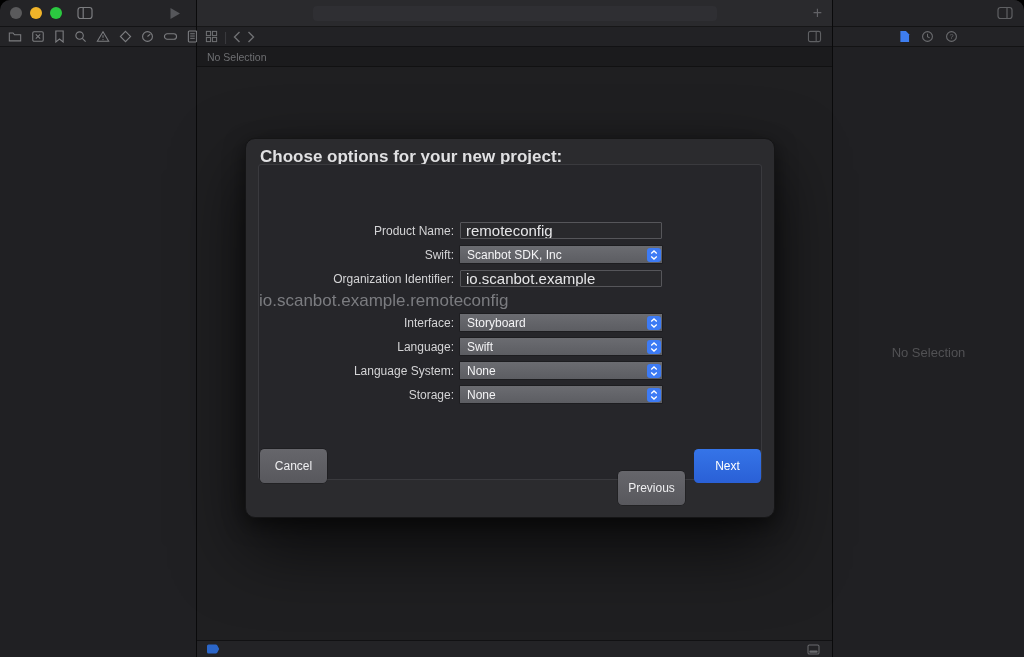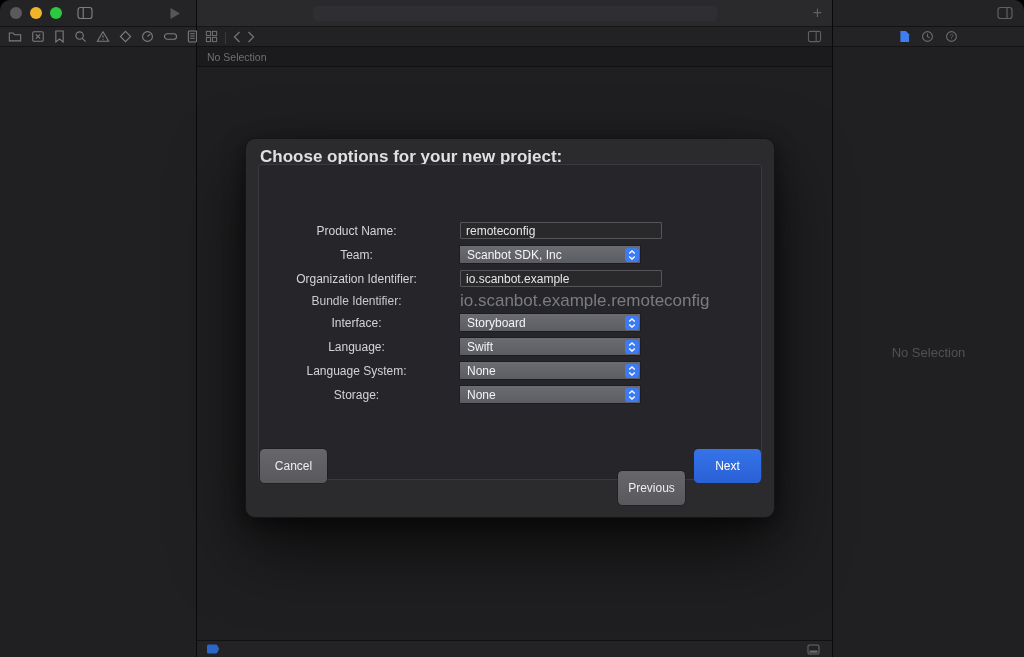--- a/index.html
+++ b/index.html
@@ -53,26 +53,26 @@
   
   .dialog{position:absolute;left:245px;top:138px;width:530px;height:380px;background:#2b2b2e;
       border-radius:10px;border:1px solid #151516;box-sizing:border-box;
       box-shadow:0 30px 70px rgba(0,0,0,.65),0 6px 20px rgba(0,0,0,.5);}
   .dialog-title{position:absolute;left:14px;top:8px;font-size:17px;font-weight:700;color:#e0e0e2;}
   .dialog-panel{position:absolute;left:12px;right:12px;top:25px;height:316px;background:#26262a;
       border:1px solid #3a3a3e;border-radius:3px;box-sizing:border-box;overflow:hidden;}
   .form{margin-top:57px;}
   .frow{display:flex;align-items:center;height:17px;margin-bottom:7px;}
   .frow.short{height:14px;margin-bottom:6px;}
-  .lbl{width:195px;flex:none;text-align:center;padding-right:6px;font-size:12px;color:#d4d4d6;}
+  .lbl{width:195px;flex:none;text-align:right;padding-right:6px;font-size:12px;color:#d4d4d6;}
   .lbl.dim{color:#c9c9cc;}
   .tfield{width:202px;height:17px;box-sizing:border-box;background:#29292c;border:1px solid #56565a;
-      border-radius:1px;color:#e6e6e8;font-size:12px;padding:0 5px;outline:none;
+      border-radius:1px;color:#e6e6e8;font-size:15px;padding:0 5px;outline:none;
       font-family:"Liberation Sans",sans-serif;}
-  .popup{width:180px;height:17px;box-sizing:border-box;position:relative;border-radius:0;
+  .popup{width:202px;height:17px;box-sizing:border-box;position:relative;border-radius:0;
       background:linear-gradient(#6b6c71,#5c5d62);display:flex;align-items:center;padding-left:7px;
       color:#f4f4f6;font-size:12px;box-shadow:0 0 0 0.5px rgba(0,0,0,.45);}
   .stepper{position:absolute;right:1.5px;top:1.5px;width:14px;height:14px;border-radius:3px;
       background:#3d7bf5;display:flex;align-items:center;justify-content:center;}
   .staticval{font-size:17px;color:#7b7c80;}
   .cbxrow{display:flex;align-items:center;height:14px;margin-left:201px;margin-top:1px;gap:6px;}
   .cbx{width:12px;height:12px;border-radius:3px;background:#3a3b3f;border:1px solid #2c2c2f;box-sizing:border-box;}
   .cbxlabel{font-size:12px;color:#77787b;}
   .btnrow{position:absolute;left:14px;right:13px;bottom:12px;display:flex;align-items:center;}
   .btn{height:17px;min-width:67px;box-sizing:border-box;border-radius:4.5px;display:flex;
@@ -253,37 +253,36 @@
 
   <div class="dialog">
     <div class="dialog-title">Choose options for your new project:</div>
     <div class="dialog-panel">
       <div class="form">
         <div class="frow">
           <span class="lbl">Product Name:</span>
           <input class="tfield" value="remoteconfig" style="">
         </div>
         <div class="frow">
-          <span class="lbl">Team:</span>
+          <span class="lbl">Swift:</span>
           <div class="popup">
             <span>Scanbot SDK, Inc</span>
             <span class="stepper">
                 <svg width="8" height="10" viewBox="0 0 8 10">
                   <path d="M1.2 3.6 L4 1 L6.8 3.6" fill="none" stroke="#fff" stroke-width="1.3"></path>
                   <path d="M1.2 6.4 L4 9 L6.8 6.4" fill="none" stroke="#fff" stroke-width="1.3"></path>
                 </svg>
               </span>
           </div>
         </div>
         <div class="frow">
           <span class="lbl">Organization Identifier:</span>
           <input class="tfield" value="io.scanbot.example" style="">
         </div>
         <div class="frow short">
-          <span class="lbl dim">Bundle Identifier:</span>
           <span class="staticval">io.scanbot.example.remoteconfig</span>
         </div>
         <div class="frow">
           <span class="lbl">Interface:</span>
           <div class="popup">
             <span>Storyboard</span>
             <span class="stepper">
                 <svg width="8" height="10" viewBox="0 0 8 10">
                   <path d="M1.2 3.6 L4 1 L6.8 3.6" fill="none" stroke="#fff" stroke-width="1.3"></path>
                   <path d="M1.2 6.4 L4 9 L6.8 6.4" fill="none" stroke="#fff" stroke-width="1.3"></path>

